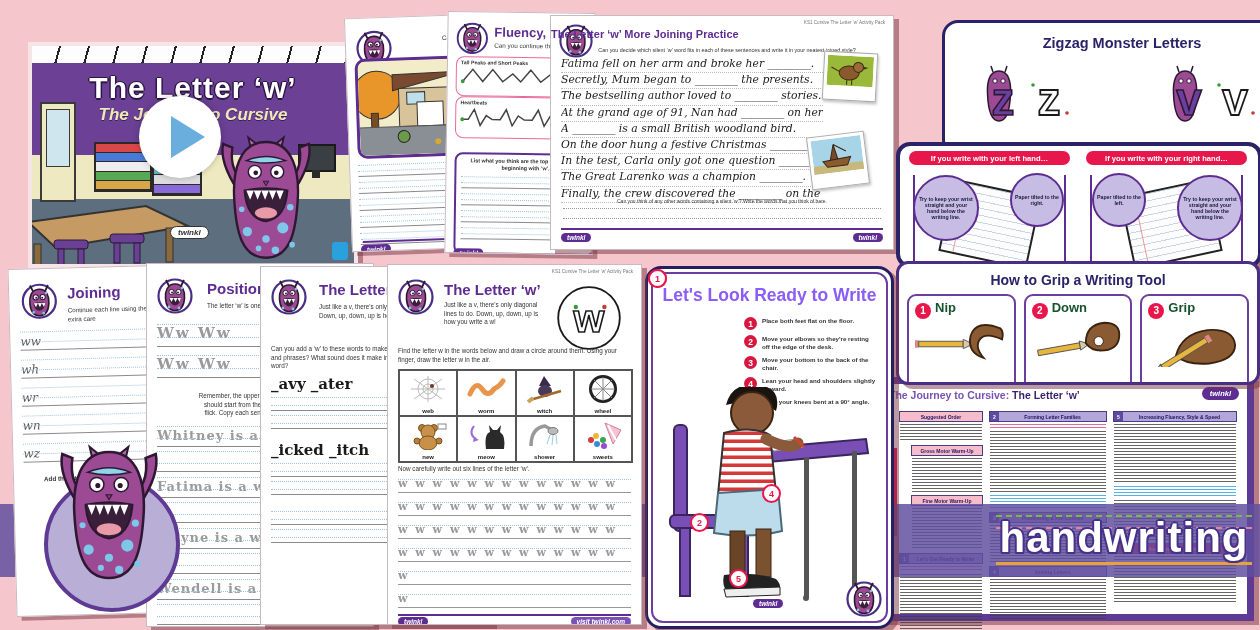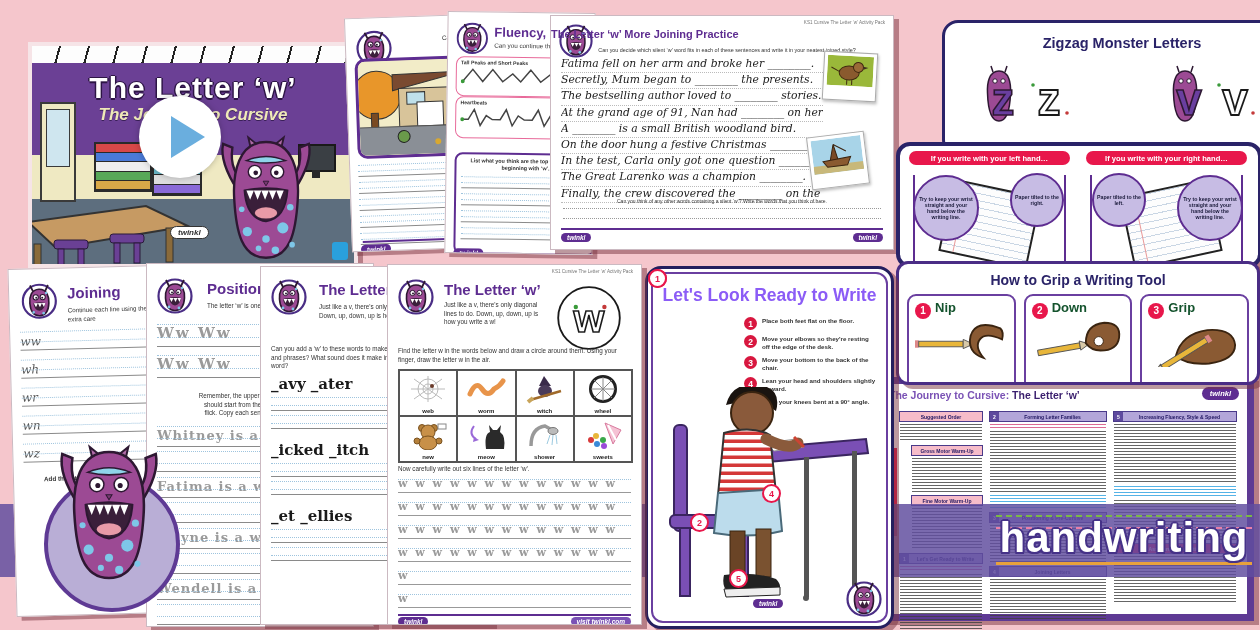--- a/index.html
+++ b/index.html
@@ -667,21 +667,20 @@
     <div class="tiny" style="position:absolute;left:10px;top:78px;width:150px;">Can you add a ‘w’ to these words to make new words and phrases? What sound does it make in each word?</div>
     <div id="w3-items" style="position:absolute;left:10px;top:108px;width:200px;" class="items">
         <b style="display: block; font-size: 15px; color: rgb(26, 26, 26); font-style: normal;">_avy _ater</b>
         <div class="lineset" style="height: 13px; margin: 4px 0px;"></div>
         <div class="lineset" style="height: 13px; margin: 4px 0px;"></div>
         <div style="height: 8px;"></div>
         <b style="display: block; font-size: 15px; color: rgb(26, 26, 26); font-style: normal;">_icked _itch</b>
         <div class="lineset" style="height: 13px; margin: 4px 0px;"></div>
         <div class="lineset" style="height: 13px; margin: 4px 0px;"></div>
         <div style="height: 8px;"></div>
-        <b style="display: block; font-size: 15px; color: rgb(26, 26, 26); font-style: normal;">_et _ellies</b>
         <div class="lineset" style="height: 13px; margin: 4px 0px;"></div>
         <div class="lineset" style="height: 13px; margin: 4px 0px;"></div>
         <div style="height: 8px;"></div>
       </div>
   </section>
 
   <section class="card ws w4 sh">
     <div class="packhdr">KS1 Cursive The Letter ‘w’ Activity Pack</div>
     <div class="mbadge" style="left:10px;top:14px;"><svg viewBox="0 0 36 36" width="100%" height="100%">
 <circle cx="18" cy="18" r="16.5" fill="#fff" stroke="#4a2d85" stroke-width="2.2"></circle>

